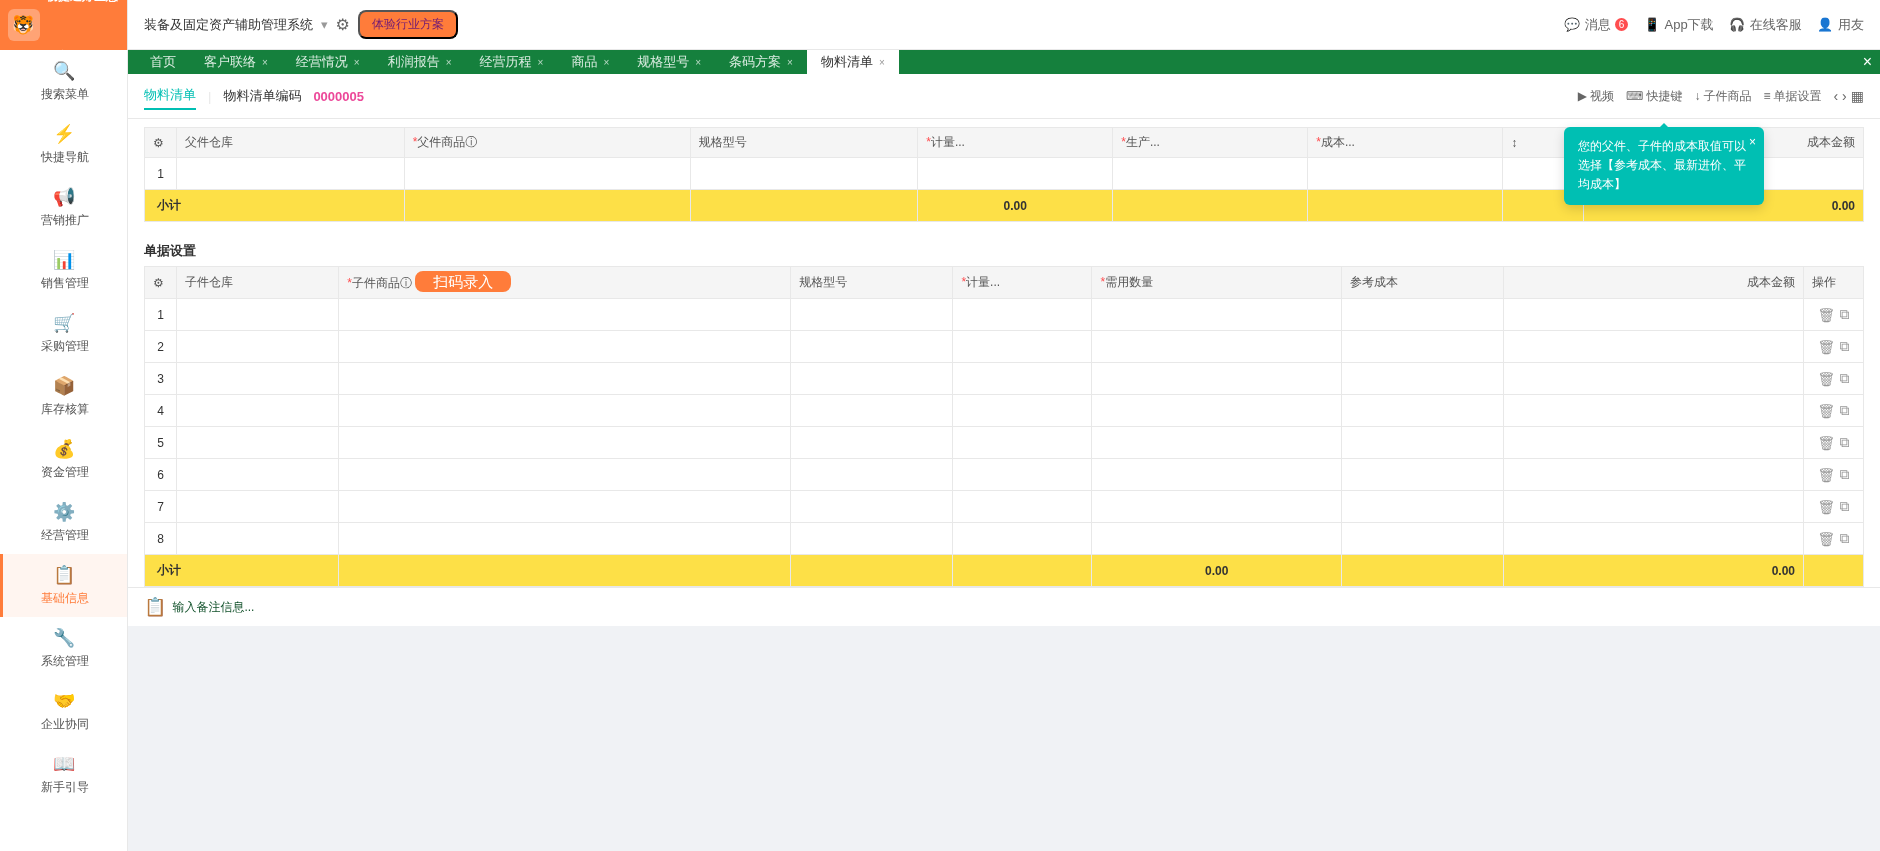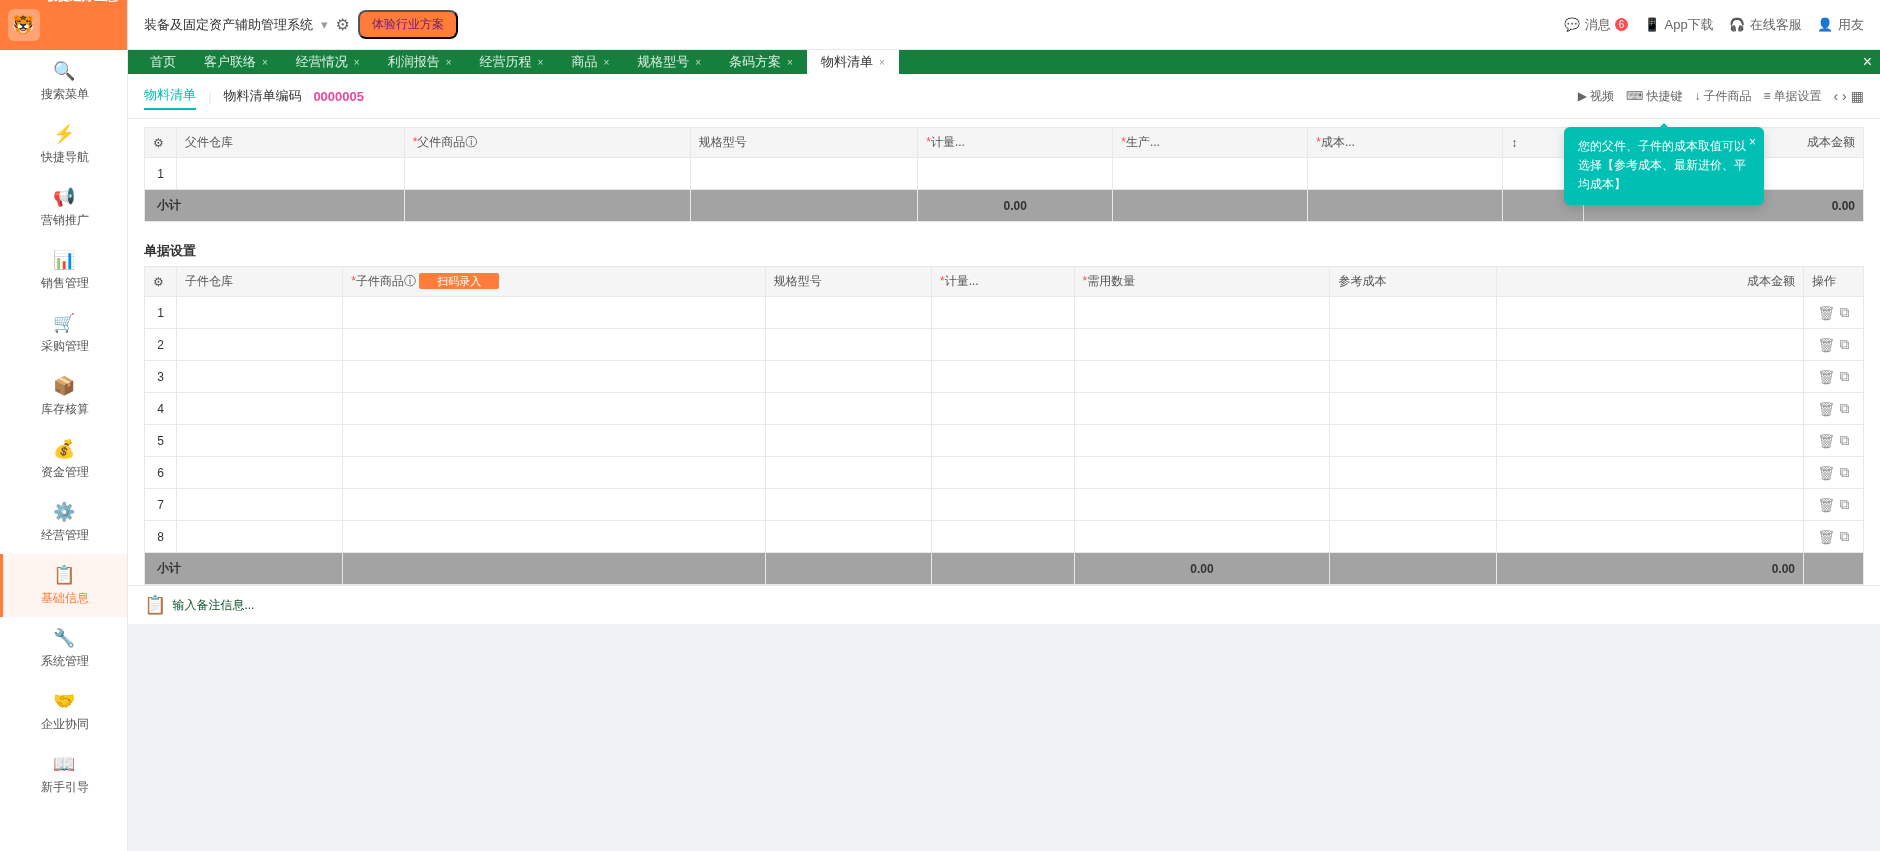--- a/index.html
+++ b/index.html
@@ -53,28 +53,28 @@
     .sub-header-nav span { cursor: pointer; color: #666; font-size: 14px; }
 
     
     .section { padding: 8px 16px 0; }
     .section-title { font-size: 13px; color: #333; font-weight: bold; margin-bottom: 6px; }
 
     
     .data-table { width: 100%; border-collapse: collapse; font-size: 12px; }
     .data-table th { background: #f5f5f5; border: 1px solid #e8e8e8; padding: 6px 8px; text-align: left; color: #555; font-weight: normal; white-space: nowrap; }
     .data-table td { border: 1px solid #e8e8e8; padding: 4px 8px; color: #333; height: 32px; }
-    .data-table .subtotal-row td { background: #a3a3a3; font-weight: bold; }
+    .data-table .subtotal-row td { background: #fde047; font-weight: bold; }
     .settings-col { width: 32px; text-align: center; color: #999; }
     .row-num { color: #999; text-align: center; width: 32px; }
     .action-btns { display: flex; gap: 4px; align-items: center; justify-content: center; }
     .action-btn { color: #999; cursor: pointer; font-size: 14px; }
 
     
-    .scan-badge { background: #ff7c3a; color: #fff; font-size: 11px; padding: 2px 18px; border-radius: 2px; }
+    .scan-badge { background: #ff7c3a; color: #fff; font-size: 15px; padding: 2px 18px; border-radius: 8px; }
     .tooltip-box { position: absolute; top: 30px; right: 0; background: #00bfb3; color: #fff; padding: 10px 14px; border-radius: 6px; font-size: 12px; width: 180px; line-height: 1.6; z-index: 100; box-shadow: 0 4px 12px rgba(0,0,0,0.15); }
     .tooltip-box::before { content: ''; position: absolute; top: -8px; left: 50%; transform: translateX(-50%); border: 4px solid transparent; border-bottom-color: #00bfb3; }
     .tooltip-close { position: absolute; top: 6px; right: 8px; cursor: pointer; font-size: 12px; }
 
     
     .bottom-bar { padding: 8px 16px; background: #fff; border-top: 1px solid #e8e8e8; display: flex; align-items: center; gap: 6px; color: #666; font-size: 12px; }
     .bottom-icon { font-size: 18px; color: #999; }
 
     
     .cost-col { color: #333; text-align: right; }

